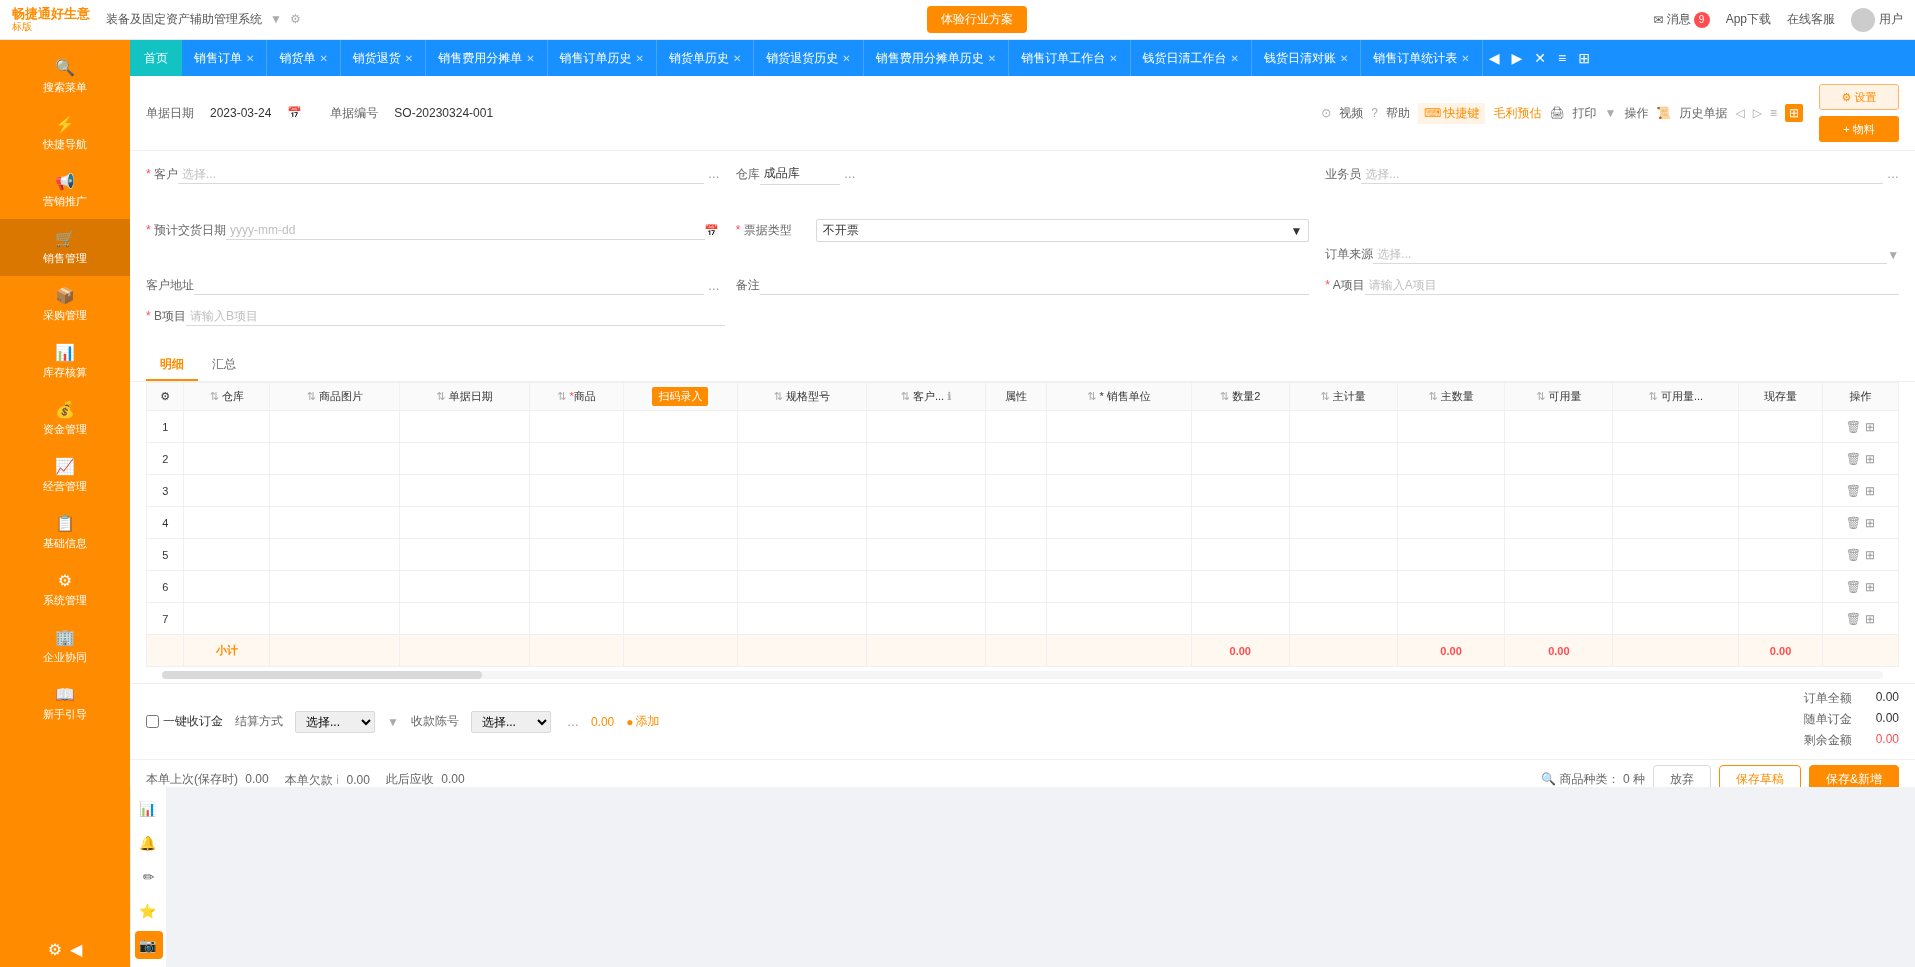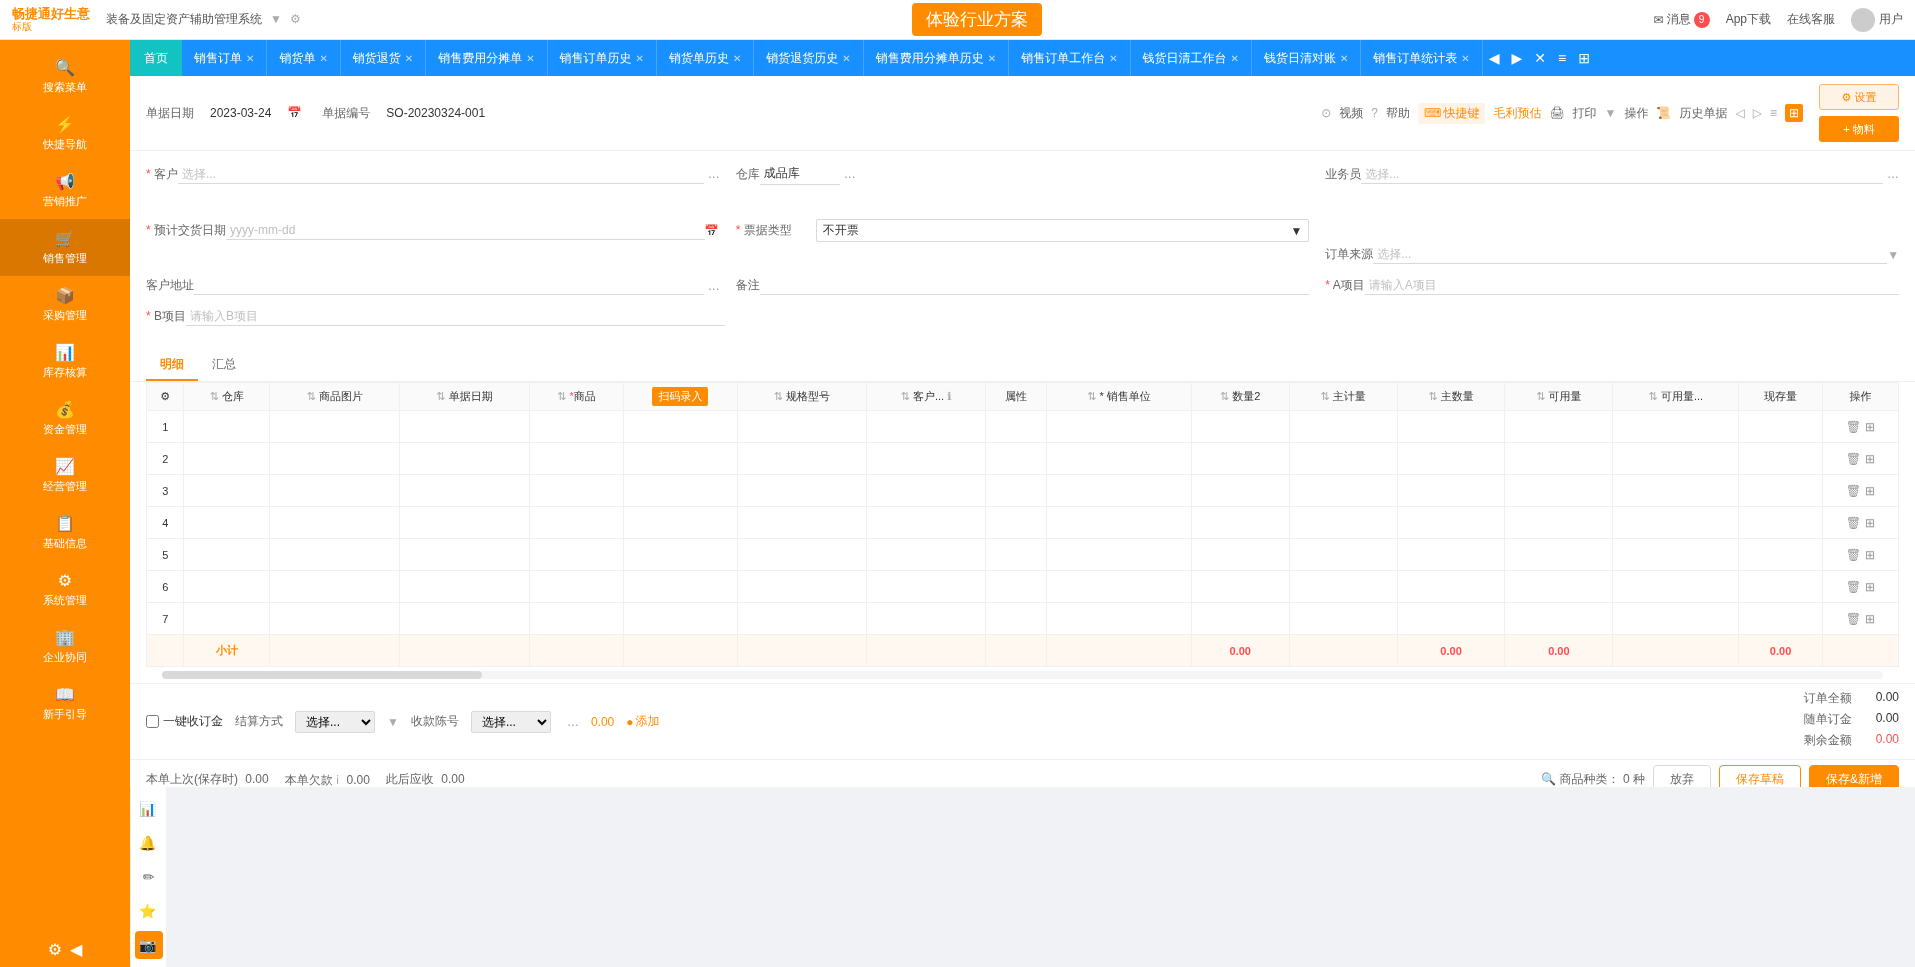--- a/index.html
+++ b/index.html
@@ -9,21 +9,21 @@
     .app-container { display: flex; flex-direction: column; height: 967px; width: 1915px; }
     .top-bar { height: 40px; background: #fff; display: flex; align-items: center; padding: 0 12px; border-bottom: 1px solid #e8e8e8; justify-content: space-between; flex-shrink: 0; }
     .main-area { display: flex; flex: 1; overflow: hidden; }
     .sidebar { width: 130px; background: #ff8c00; flex-shrink: 0; display: flex; flex-direction: column; align-items: center; padding-top: 8px; }
     .content-area { flex: 1; display: flex; flex-direction: column; overflow: hidden; }
     .tab-bar { height: 36px; background: #1890ff; display: flex; align-items: center; flex-shrink: 0; overflow: hidden; text-align: center; }
     .main-content { flex: 1; background: #fff; overflow: auto; padding: 0; }
 
     
     .top-bar-left { display: flex; align-items: center; gap: 8px; }
-    .industry-btn { background: #ff8c00; color: #fff; border: none; padding: 5px 14px; border-radius: 4px; cursor: pointer; font-size: 17px; }
+    .industry-btn { background: #ff8c00; color: #fff; border: none; padding: 5px 14px; border-radius: 4px; cursor: pointer; font-size: 12px; }
     .top-bar-right { display: flex; align-items: center; gap: 16px; font-size: 12px; color: #555; }
     .top-bar-right span { cursor: pointer; }
     .sidebar-item { width: 100%; padding: 10px 0; display: flex; flex-direction: column; align-items: center; cursor: pointer; color: #fff; font-size: 11px; gap: 3px; }
     .sidebar-item.active { background: rgba(0,0,0,0.15); }
     .sidebar-icon { font-size: 16px; }
     .sidebar-bottom { margin-top: auto; padding-bottom: 10px; display: flex; flex-direction: column; align-items: center; gap: 4px; }
 
     
     .tab-item { height: 36px; padding: 0 12px; display: flex; align-items: center; gap: 4px; cursor: pointer; color: #fff; font-size: 12px; white-space: nowrap; border-right: 1px solid rgba(255,255,255,0.2); }
     .tab-item .close-x { font-size: 10px; opacity: 0.7; }
@@ -249,21 +249,21 @@
         <span class="tab-nav-btn">⊞</span>
       </div>
 
       <div class="main-content" style="position:relative;">
 
         <div class="form-header">
           <div class="form-header-left">
             <span style="color:#666;">单据日期</span>
             <span style="font-weight:500;">2023-03-24</span>
             <span style="color:#aaa;cursor:pointer;">📅</span>
-            <span style="color:#666;margin-left:4px;">单据编号</span>
+            <span style="color:#666;margin-left:12px;">单据编号</span>
             <span style="font-weight:500;">SO-20230324-001</span>
           </div>
           <div class="form-header-right">
             <span style="color:#aaa;">⊙</span>
             <span class="header-toolbar-btn">视频</span>
             <span style="color:#aaa;">?</span>
             <span class="header-toolbar-btn">帮助</span>
             <span class="header-toolbar-btn orange" style="background:#fff3e6;padding:2px 6px;border-radius:2px;">
               <span>⌨</span>
               <span>快捷键</span>

